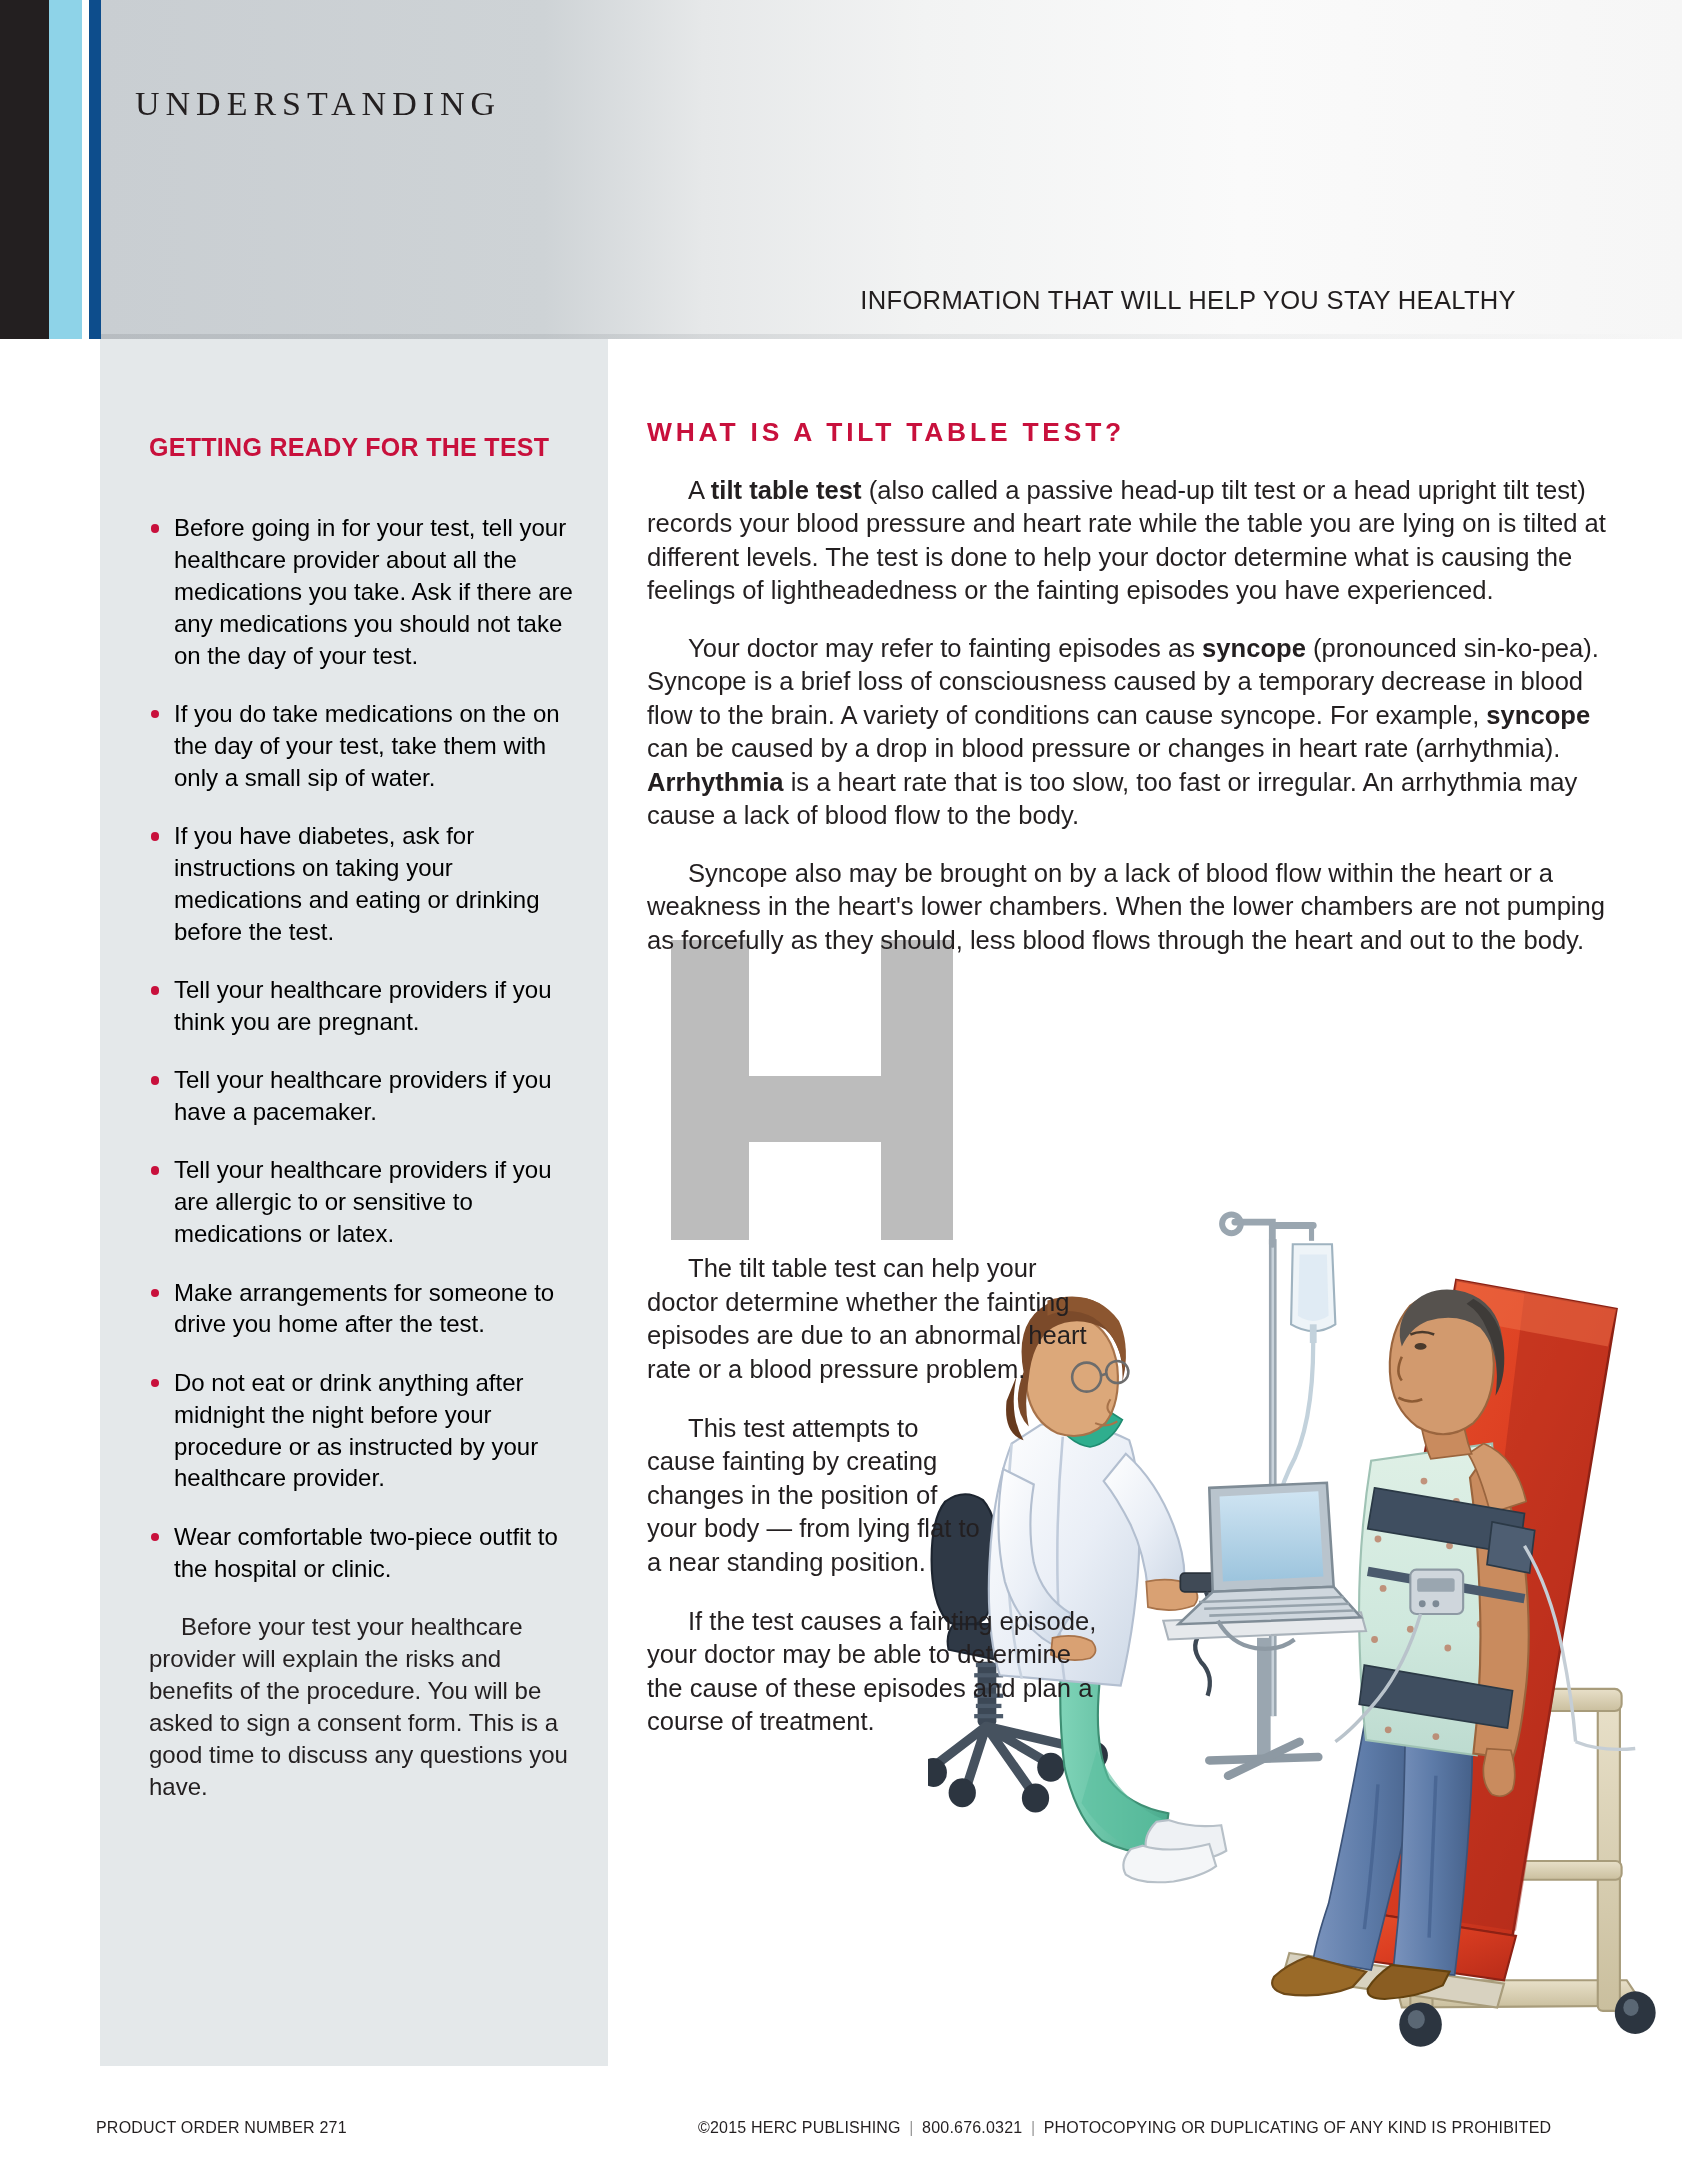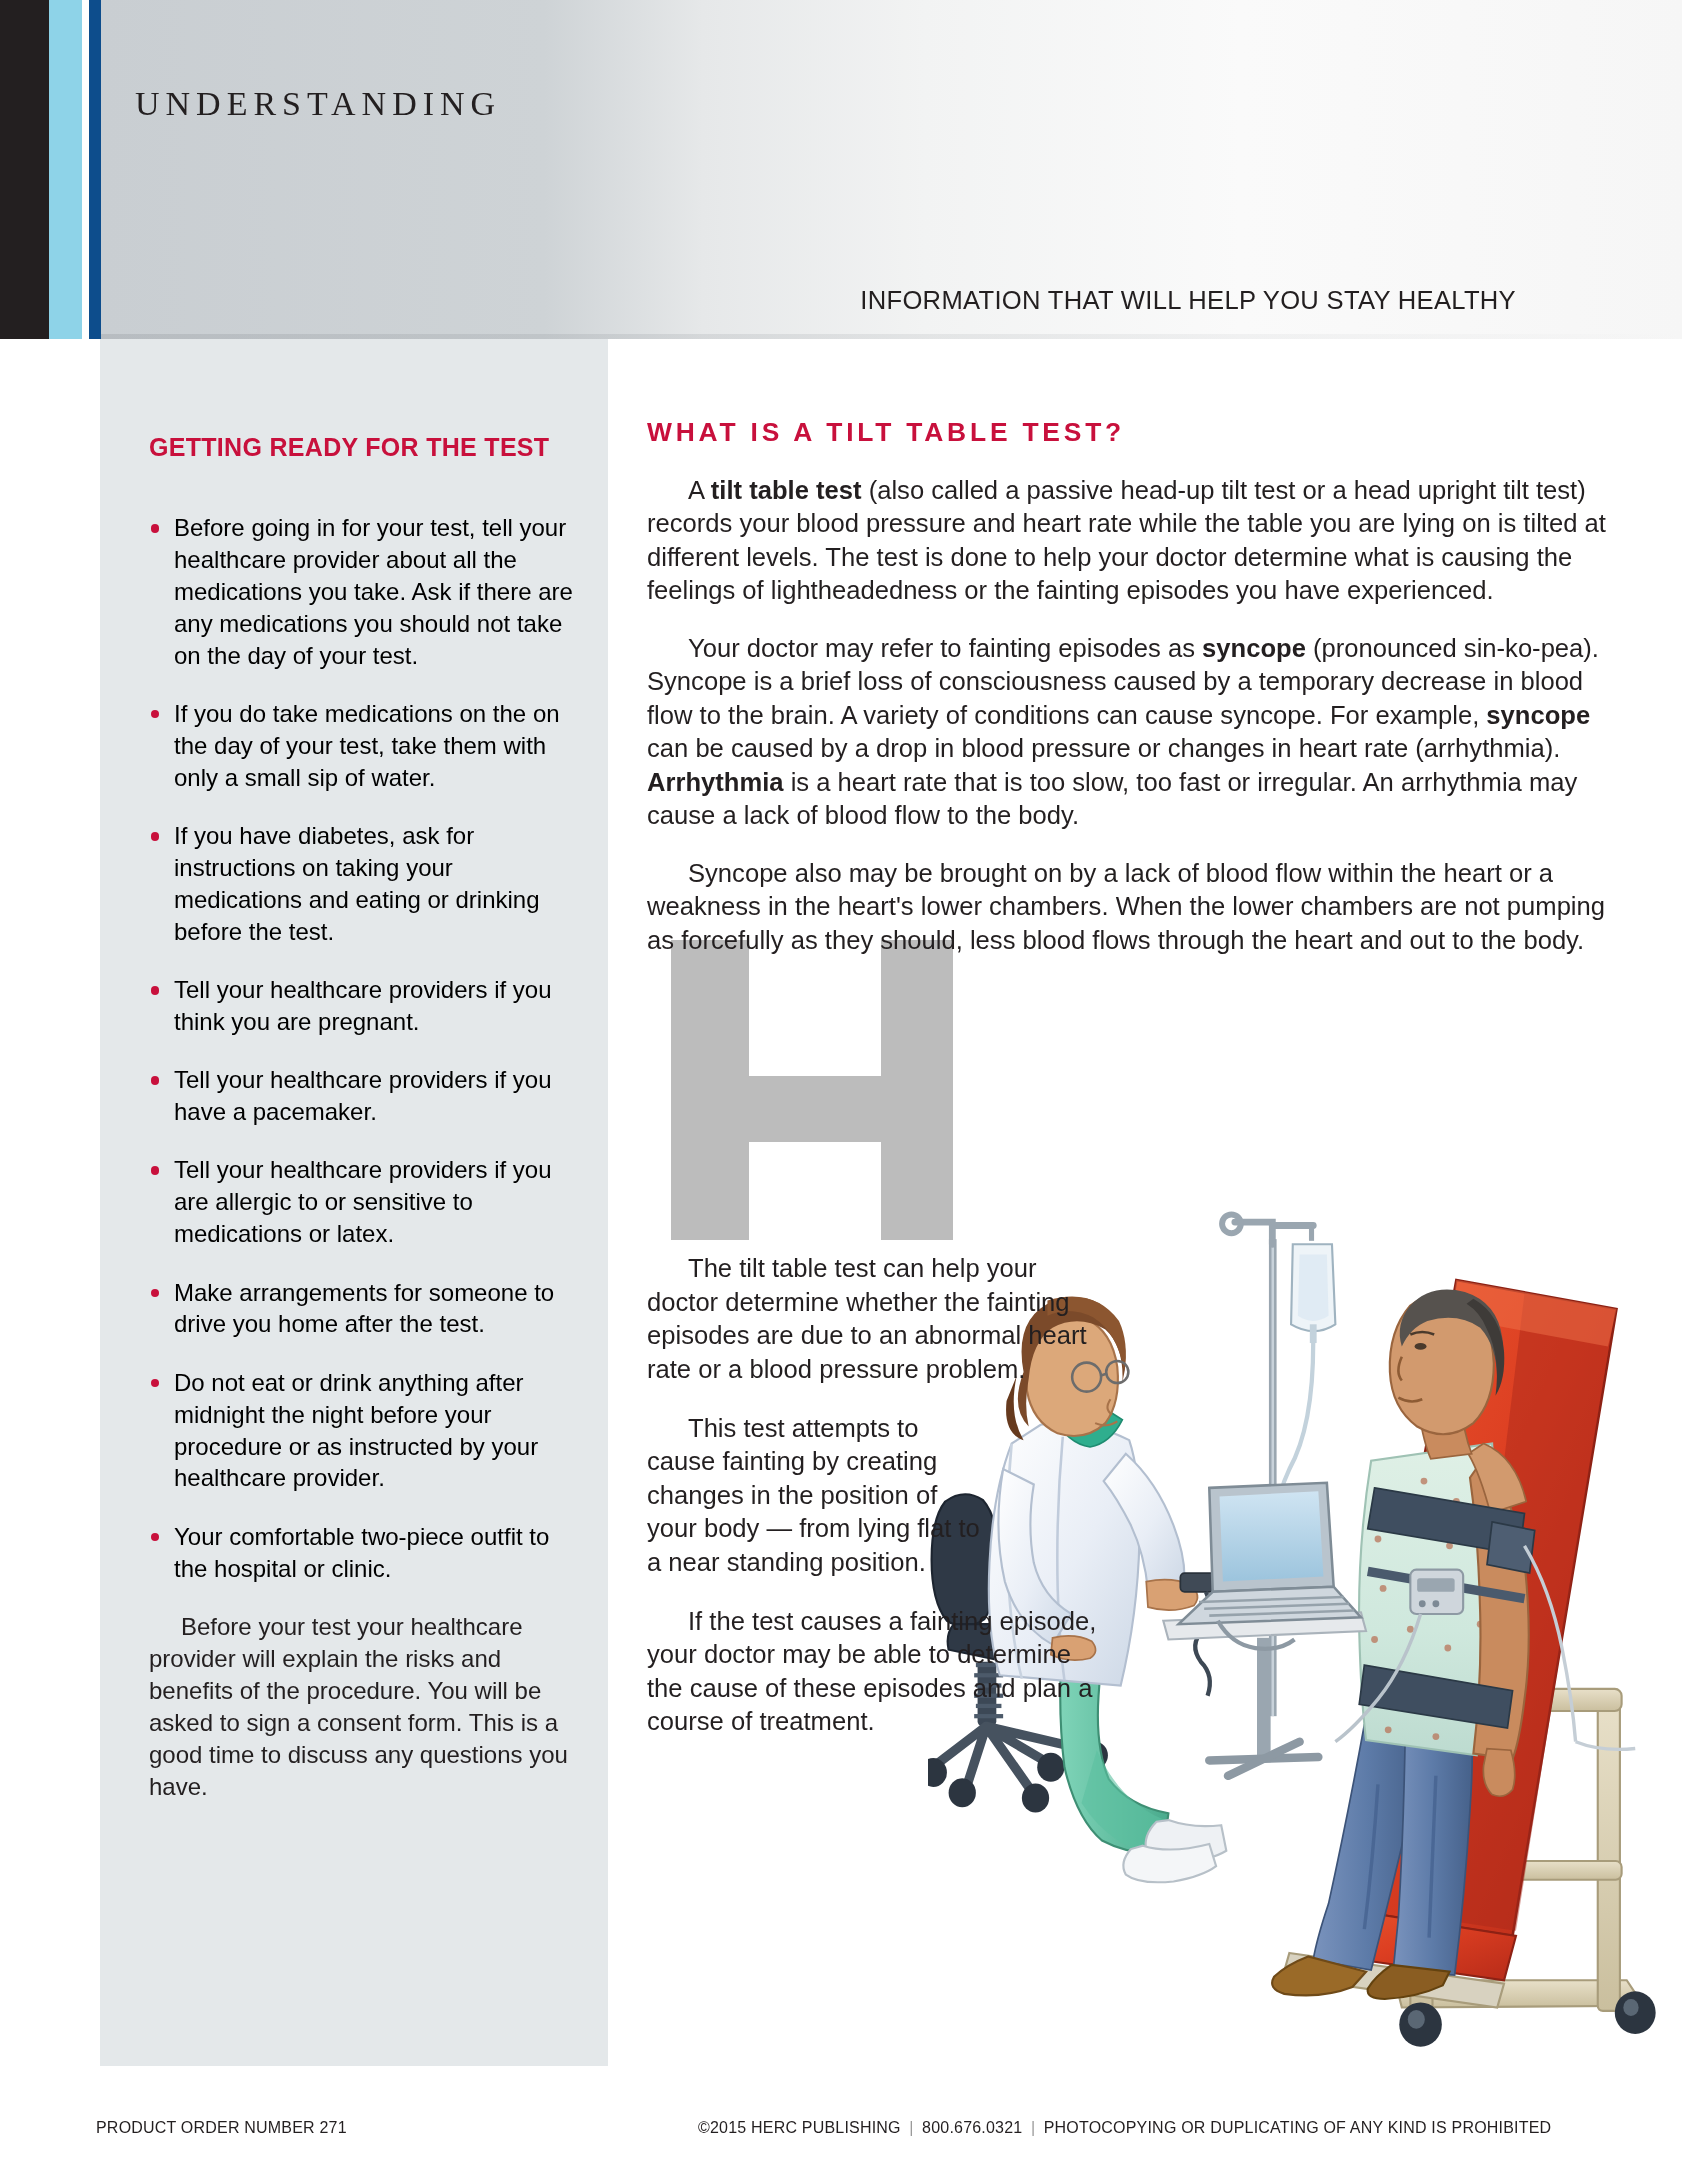--- a/index.html
+++ b/index.html
@@ -256,21 +256,21 @@
 
       <ul class="sidebar-list">
         <li>Before going in for your test, tell your healthcare provider about all the medications you take. Ask if there are any medications you should not take on the day of your test.</li>
         <li>If you do take medications on the on the day of your test, take them with only a small sip of water.</li>
         <li>If you have diabetes, ask for instructions on taking your medications and eating or drinking before the test.</li>
         <li>Tell your healthcare providers if you think you are pregnant.</li>
         <li>Tell your healthcare providers if you have a pacemaker.</li>
         <li>Tell your healthcare providers if you are allergic to or sensitive to medications or latex.</li>
         <li>Make arrangements for someone to drive you home after the test.</li>
         <li>Do not eat or drink anything after midnight the night before your procedure or as instructed by your healthcare provider.</li>
-        <li>Your comfortable two-piece outfit to the hospital or clinic.</li>
+        <li>Wear comfortable two-piece outfit to the hospital or clinic.</li>
       </ul>
 
       <div class="sidebar-closing">Before your test your healthcare provider will explain the risks and benefits of the procedure. You will be asked to sign a consent form. This is a good time to discuss any questions you have.</div>
     </div>
   </div>
 
   <div class="watermark">
     <div class="wm-stem-l"></div>
     <div class="wm-stem-r"></div>
     <div class="wm-bar"></div>

